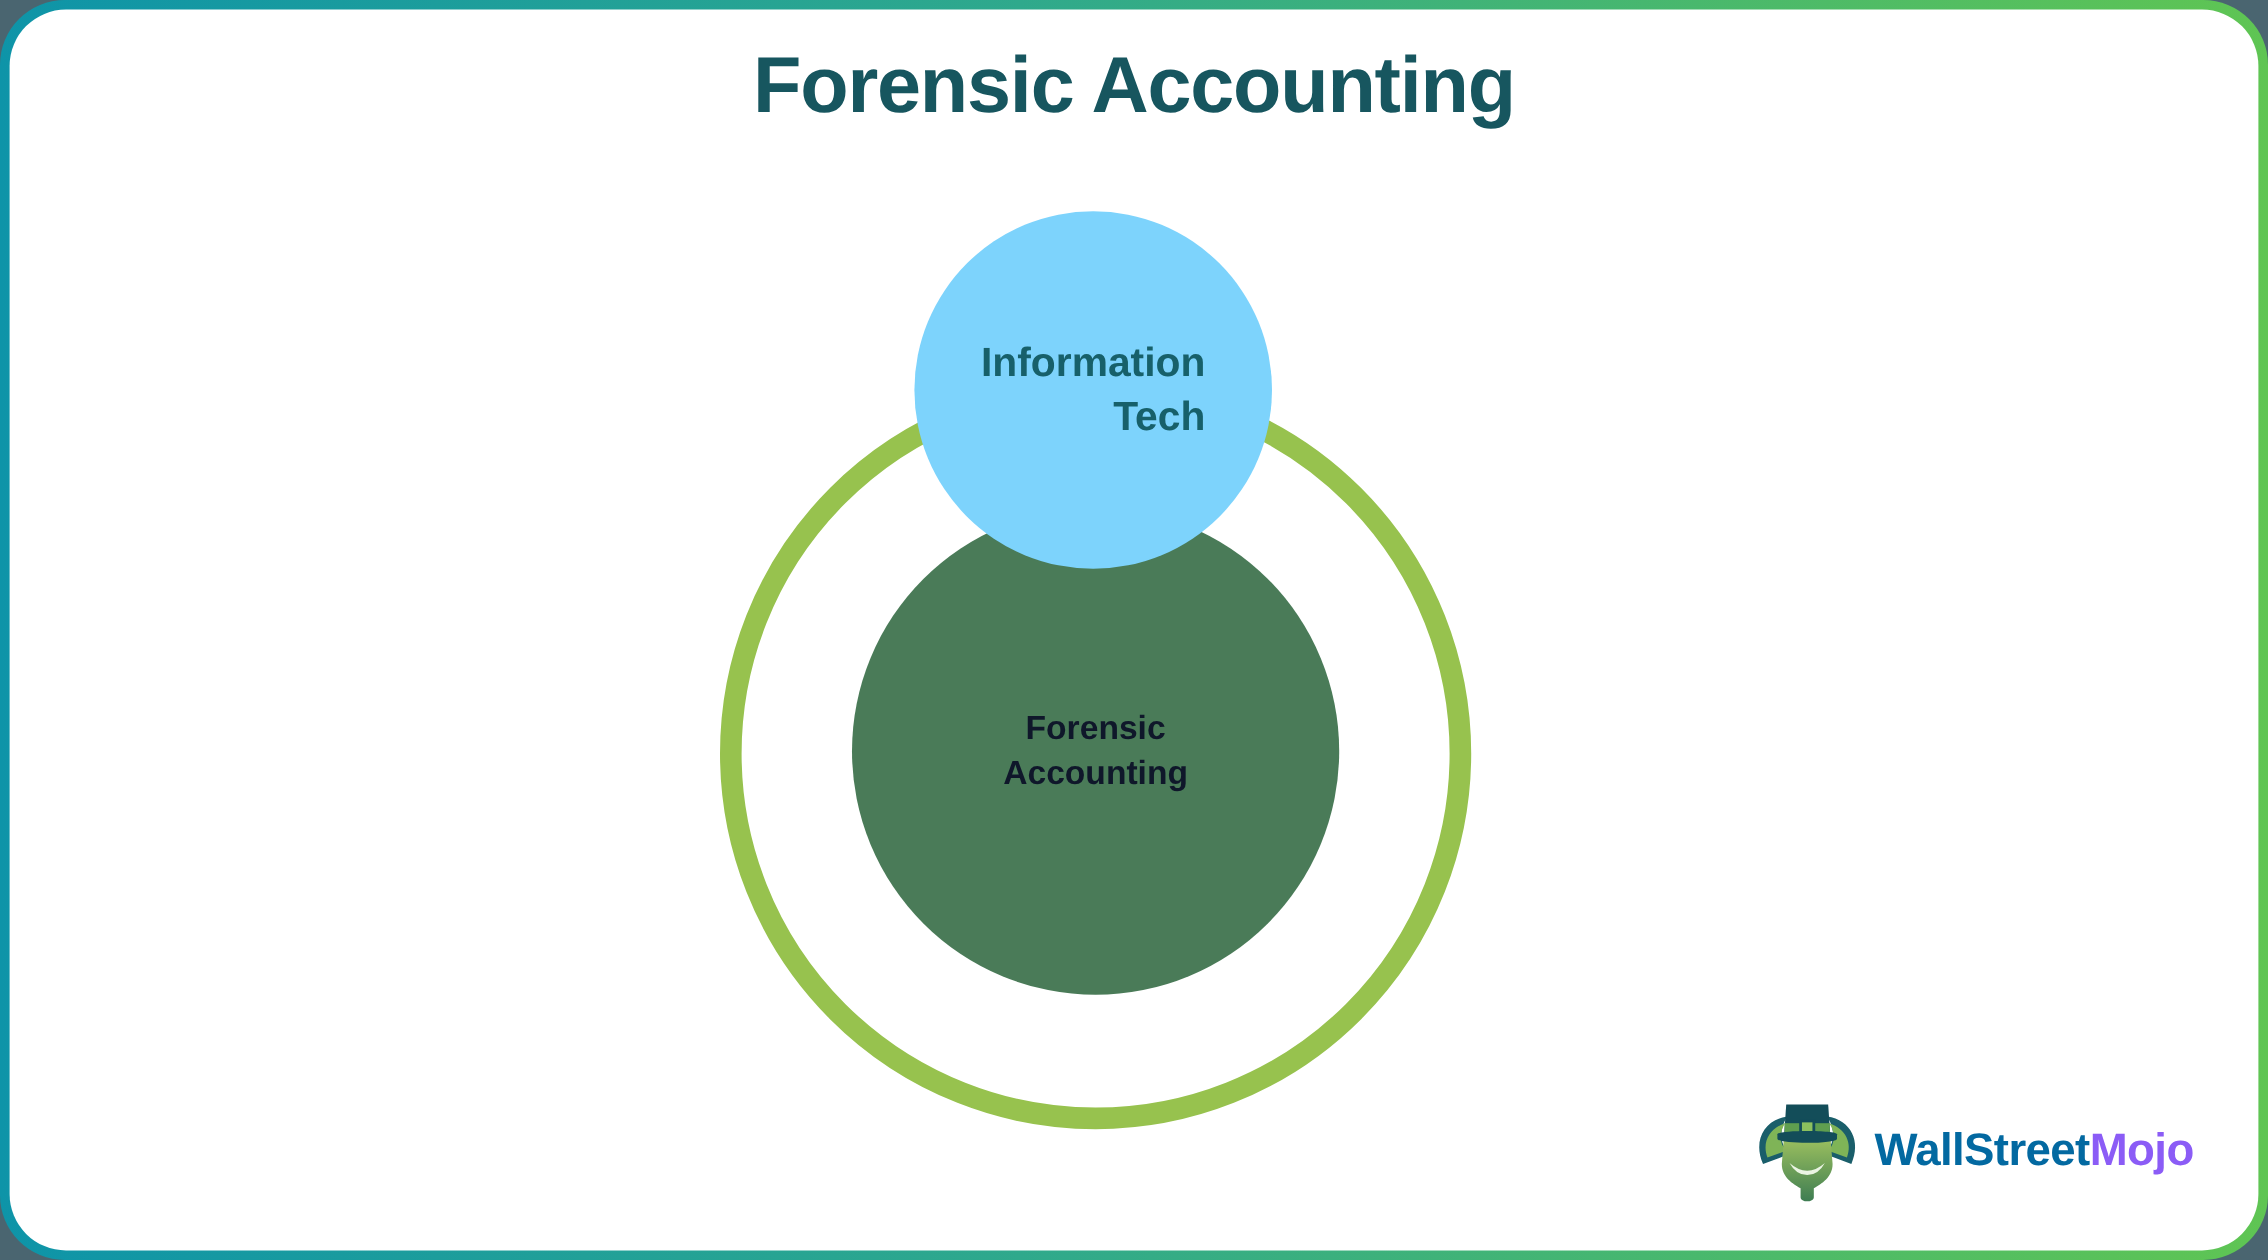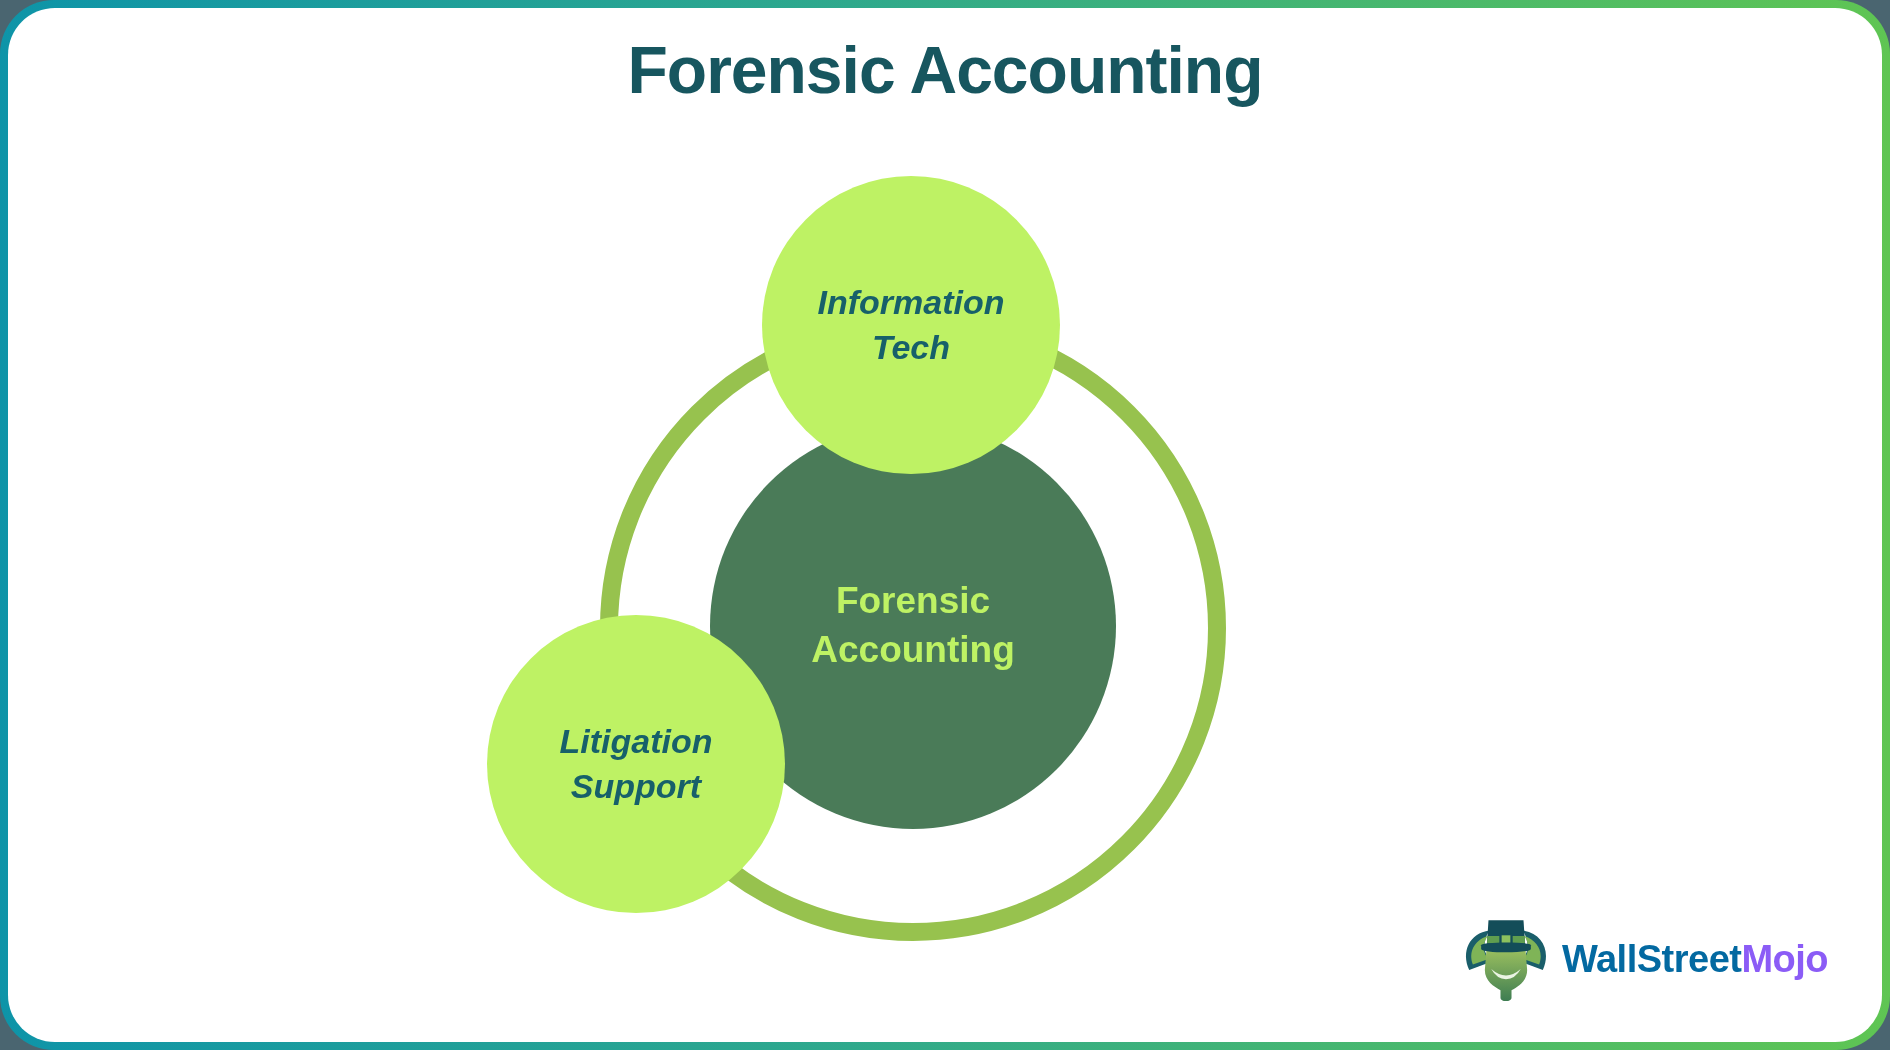--- a/index.html
+++ b/index.html
@@ -41,34 +41,33 @@
     position: absolute;
     left: 702px; top: 415px;
     width: 406px; height: 406px;
     border-radius: 50%;
     background: #4A7B58;
     display: flex; align-items: center; justify-content: center;
     text-align: center;
     z-index: 1;
   }
   .center-circle span {
-    font-size: 37px; font-weight: 800;
+    font-size: 28px; font-weight: 800;
     line-height: 1.32;
-    color: #bef264;
+    color: #0f172a;
     white-space: pre-line;
     text-align: center;
   }
   .node {
     position: absolute;
     border-radius: 50%;
-    background: #bef264;
+    background: #7dd3fc;
     display: flex; align-items: center; justify-content: center;
-    text-align: center;
+    text-align: right;
     z-index: 2;
-    font-style: italic;
   }
   .node span {
     font-size: 34px; font-weight: 800;
     line-height: 1.32;
     color: #17606A;
     white-space: pre-line;
   }
   .node-top { left: 754px; top: 168px; width: 298px; height: 298px; }
   .node-bl  { left: 479px; top: 607px; width: 298px; height: 298px; }
   .node-br  { left: 1029px; top: 595px; width: 300px; height: 300px; }
@@ -93,24 +92,20 @@
     <h1 class="page-title">Forensic Accounting</h1>
 
     <div class="diagram">
       <div class="ring"></div>
 
       <div class="node node-top">
         <span>Information
 Tech</span>
       </div>
 
-      <div class="node node-bl">
-        <span>Litigation
-Support</span>
-      </div>
 
 
       <div class="center-circle">
         <span>Forensic
 Accounting</span>
       </div>
     </div>
 
     <div class="logo">
       <svg viewBox="0 0 100 100" aria-hidden="true">

